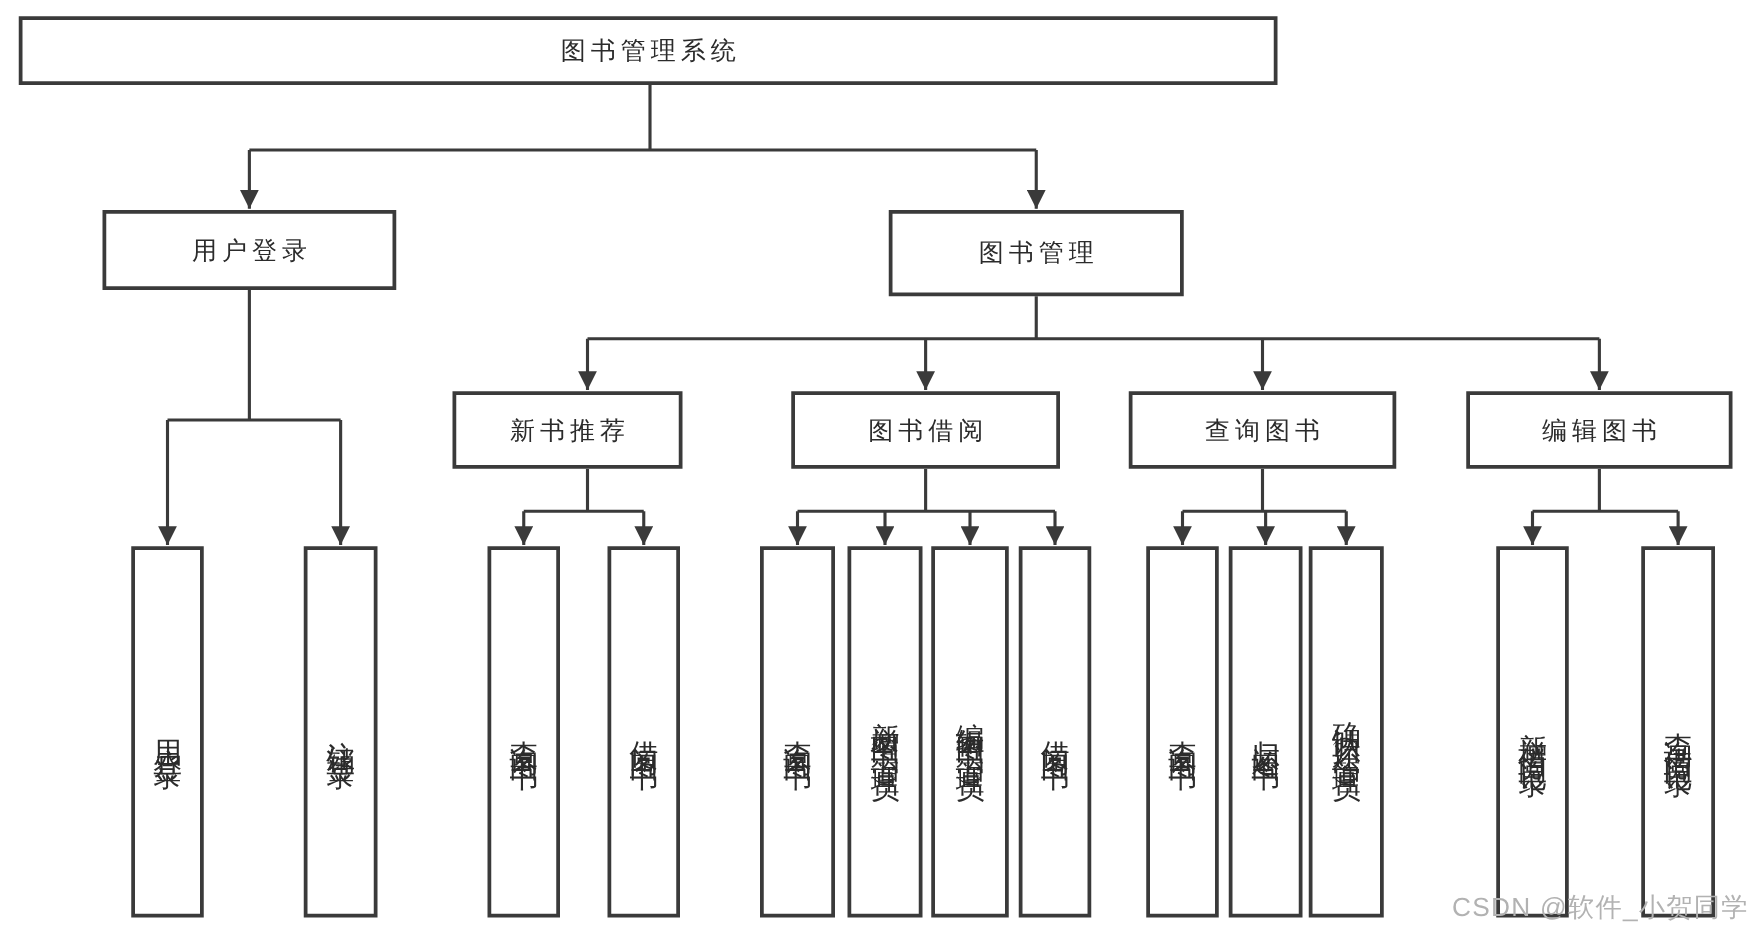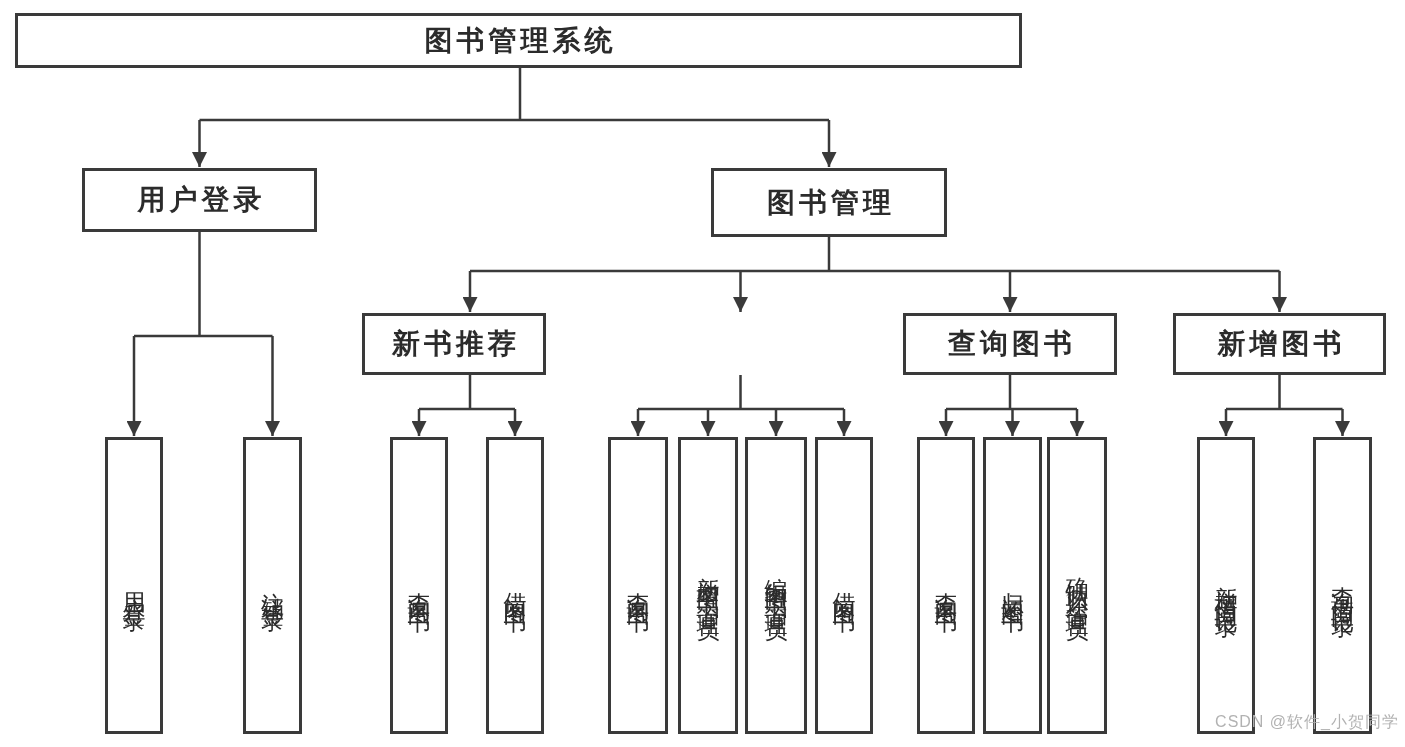--- a/index.html
+++ b/index.html
@@ -21,38 +21,37 @@
   .node {
     position: absolute;
     background: #ffffff;
     border: 3px solid #3a3a3a;
     display: flex;
     align-items: center;
     justify-content: center;
     color: #2b2b2b;
   }
   .node.h .lbl {
-    font-size: 28px;
+    font-size: 20px;
     letter-spacing: 4px;
     text-indent: 4px;
     white-space: nowrap;
-    font-weight: bold;
   }
   .node.v .lbl {
     writing-mode: vertical-rl;
     text-orientation: mixed;
     font-size: 23px;
     letter-spacing: 6px;
     line-height: 1;
   }
   .watermark {
     position: absolute;
     top: 712px;
     right: 6px;
-    font-size: 16px;
+    font-size: 21px;
     letter-spacing: 1px;
     color: #b2b2b2;
     white-space: nowrap;
   }
 </style>
 </head>
 <body>
 
 <div class="canvas">
 
@@ -101,25 +100,28 @@
   <div class="node h" style="left:82px;top:168px;width:235px;height:64px">
     <span class="lbl">用户登录</span>
   </div>
   <div class="node h" style="left:711px;top:168px;width:236px;height:69px">
     <span class="lbl">图书管理</span>
   </div>
 
   <div class="node h" style="left:362px;top:313px;width:184px;height:62px">
     <span class="lbl">新书推荐</span>
   </div>
+  <div class="node h" style="left:633px;top:313px;width:215px;height:62px">
+    <span class="lbl">图书借阅</span>
+  </div>
   <div class="node h" style="left:903px;top:313px;width:214px;height:62px">
     <span class="lbl">查询图书</span>
   </div>
   <div class="node h" style="left:1173px;top:313px;width:213px;height:62px">
-    <span class="lbl">新增图书</span>
+    <span class="lbl">编辑图书</span>
   </div>
 
   <div class="node v" style="left:105px;top:437px;width:58px;height:297px">
     <span class="lbl">用户登录</span>
   </div>
   <div class="node v" style="left:243px;top:437px;width:59px;height:297px">
     <span class="lbl">注销登录</span>
   </div>
 
   <div class="node v" style="left:390px;top:437px;width:58px;height:297px">

